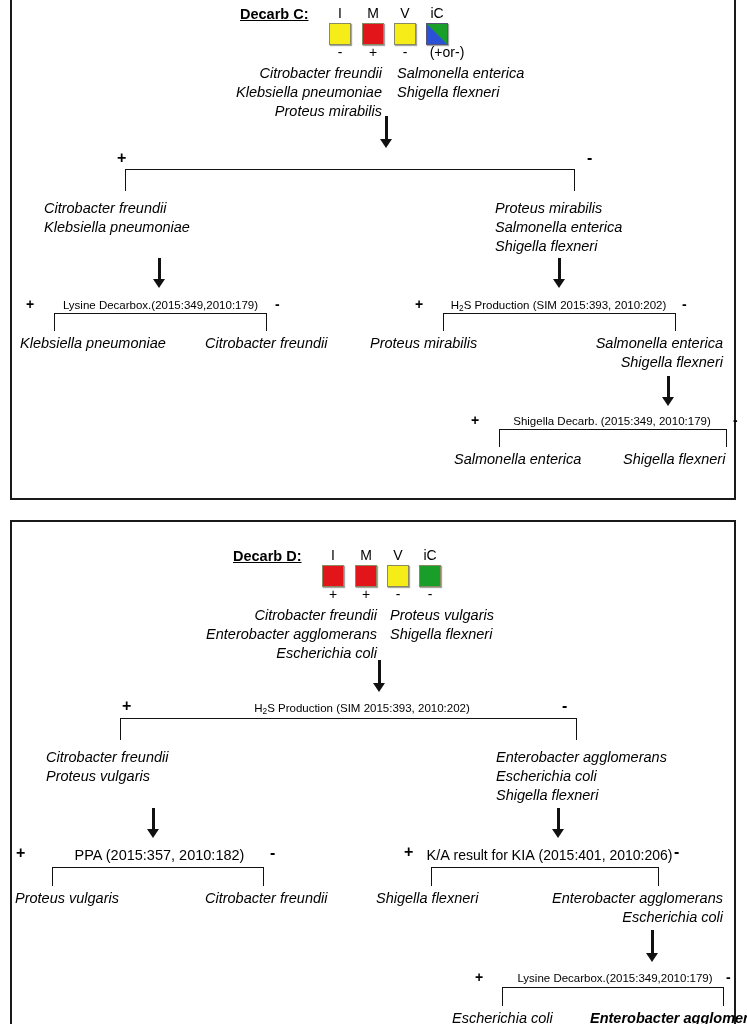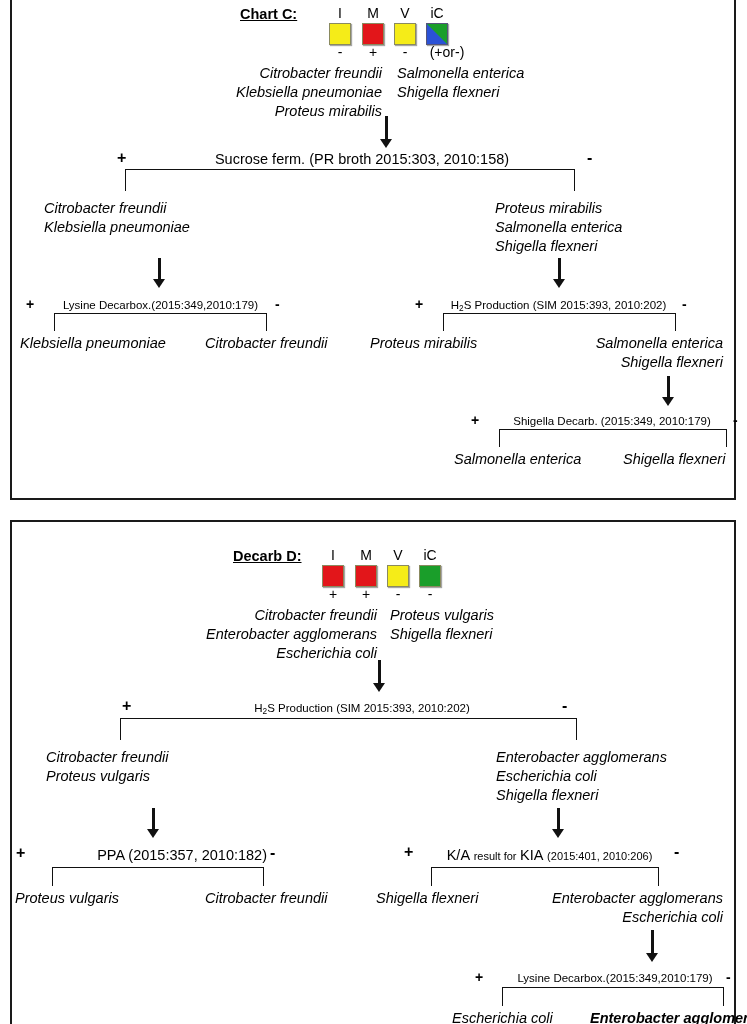--- a/index.html
+++ b/index.html
@@ -66,21 +66,21 @@
   
   .test-label {
     font-size: 13px;
     white-space: nowrap;
     text-align: center;
   }
   .test-label.big { font-size: 14.5px; }
   .test-label.mid { font-size: 11.5px; }
   .test-label sub { font-size: 0.72em; vertical-align: -0.22em; }
   .kia-big { font-size: 14.5px; }
-  .kia-small { font-size: 11px; }
+  .kia-small { font-size: 14px; }
 
   .plusminus {
     font-size: 16px;
     font-weight: bold;
     white-space: nowrap;
     line-height: 1;
   }
   .plusminus.sm { font-size: 14px; }
 
   
@@ -110,21 +110,21 @@
     border-top: 9px solid #111;
   }
 </style>
 </head>
 <body>
 
 <div id="page">
 
   <div class="panel" id="panel-c">
 
-    <div class="abs chart-title" style="left:228px; top:20px;">Chart C:</div>
+    <div class="abs chart-title" style="left:228px; top:20px;">Decarb C:</div>
 
     <div class="abs key-letter" style="left:319px; top:19px; width:18px;">I</div>
     <div class="abs key-letter" style="left:351px; top:19px; width:20px;">M</div>
     <div class="abs key-letter" style="left:384px; top:19px; width:18px;">V</div>
     <div class="abs key-letter" style="left:413px; top:19px; width:24px;">iC</div>
 
     <div class="abs swatch" style="left:317px; top:37px; background:#f5ec18;"></div>
     <div class="abs swatch" style="left:350px; top:37px; background:#e2161a;"></div>
     <div class="abs swatch" style="left:382px; top:37px; background:#f5ec18;"></div>
     <div class="abs swatch split" style="left:414px; top:37px;"></div>
@@ -140,21 +140,20 @@
 
     <div class="abs org" style="left:385px; top:78px;">Salmonella enterica</div>
     <div class="abs org" style="left:385px; top:97px;">Shigella flexneri</div>
 
     <div class="arrow" style="left:368px; top:130px; height:32px;">
       <div class="shaft" style="height:24px;"></div>
       <div class="head" style="top:23px;"></div>
     </div>
 
     <div class="abs plusminus" style="left:105px; top:164px;">+</div>
-    <div class="abs test-label big" style="left:180px; top:165px; width:340px;">Sucrose ferm. (PR broth 2015:303, 2010:158)</div>
     <div class="abs plusminus" style="left:575px; top:164px;">-</div>
     <div class="abs bracket" style="left:113px; top:183px; width:450px; height:22px;"></div>
 
     <div class="abs org" style="left:32px; top:213px;">Citrobacter freundii</div>
     <div class="abs org" style="left:32px; top:232px;">Klebsiella pneumoniae</div>
 
     <div class="abs org" style="left:483px; top:213px;">Proteus mirabilis</div>
     <div class="abs org" style="left:483px; top:232px;">Salmonella enterica</div>
     <div class="abs org" style="left:483px; top:251px;">Shigella flexneri</div>
 
@@ -244,21 +243,21 @@
     <div class="arrow" style="left:135px; top:286px; height:30px;">
       <div class="shaft" style="height:22px;"></div>
       <div class="head" style="top:21px;"></div>
     </div>
     <div class="arrow" style="left:540px; top:286px; height:30px;">
       <div class="shaft" style="height:22px;"></div>
       <div class="head" style="top:21px;"></div>
     </div>
 
     <div class="abs plusminus" style="left:4px; top:323px;">+</div>
-    <div class="abs test-label big" style="left:40px; top:325px; width:215px;text-align:right;">PPA (2015:357, 2010:182)</div>
+    <div class="abs test-label big" style="left:40px; top:325px; width:215px;">PPA (2015:357, 2010:182)</div>
     <div class="abs plusminus" style="left:258px; top:323px;">-</div>
     <div class="abs bracket" style="left:40px; top:345px; width:212px; height:19px;"></div>
 
     <div class="abs org" style="left:3px; top:367px;">Proteus vulgaris</div>
     <div class="abs org" style="left:193px; top:367px;">Citrobacter freundii</div>
 
     <div class="abs plusminus" style="left:392px; top:322px;">+</div>
     <div class="abs test-label" style="left:410px; top:325px; width:255px;"><span class="kia-big">K/A</span> <span class="kia-small">result for</span> <span class="kia-big">KIA</span> <span class="kia-small">(2015:401, 2010:206)</span></div>
     <div class="abs plusminus" style="left:662px; top:322px;">-</div>
     <div class="abs bracket" style="left:419px; top:345px; width:228px; height:19px;"></div>

